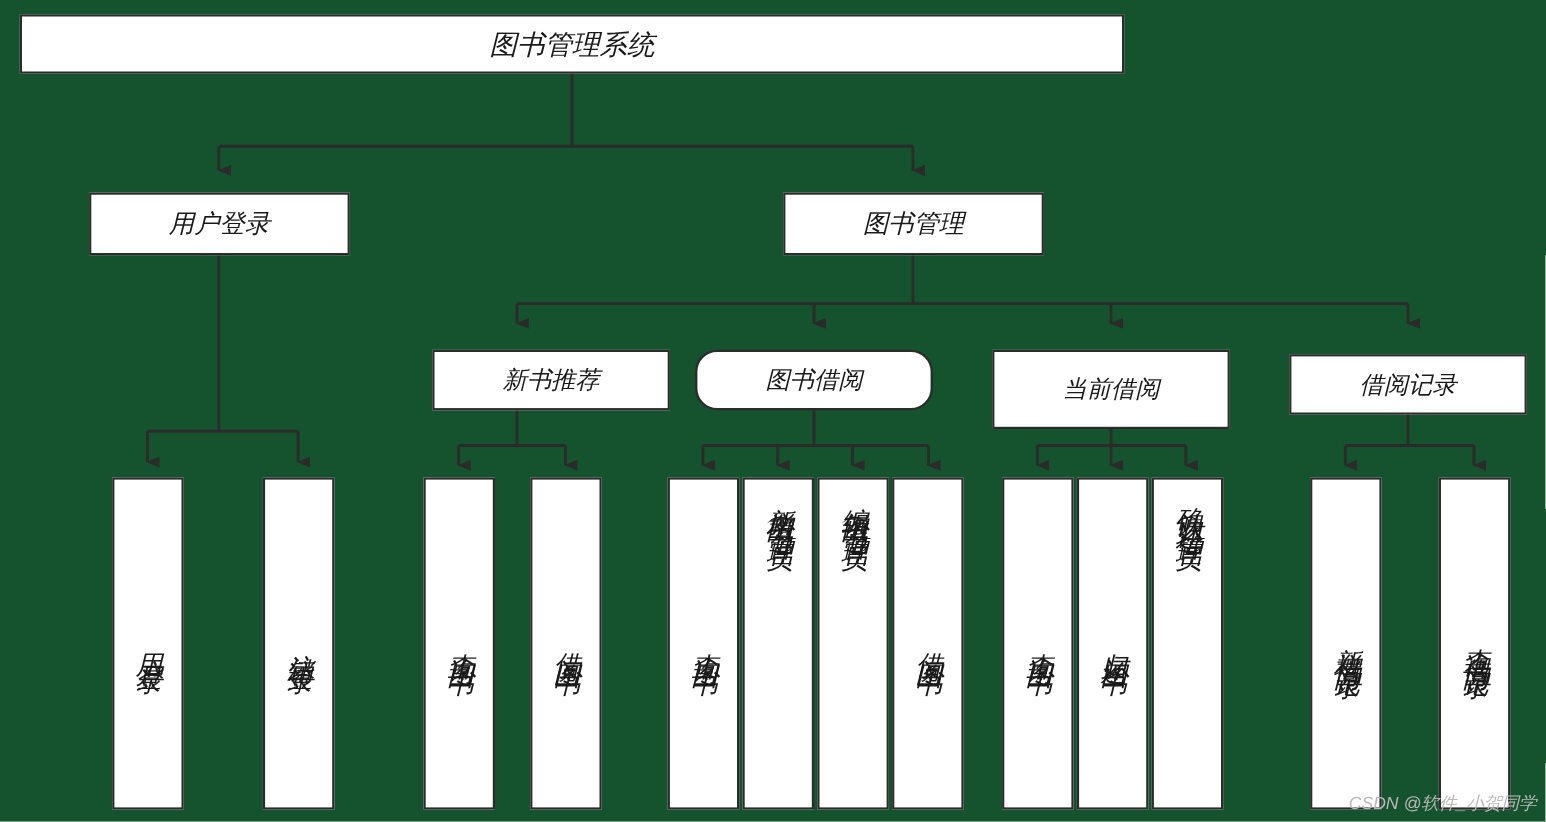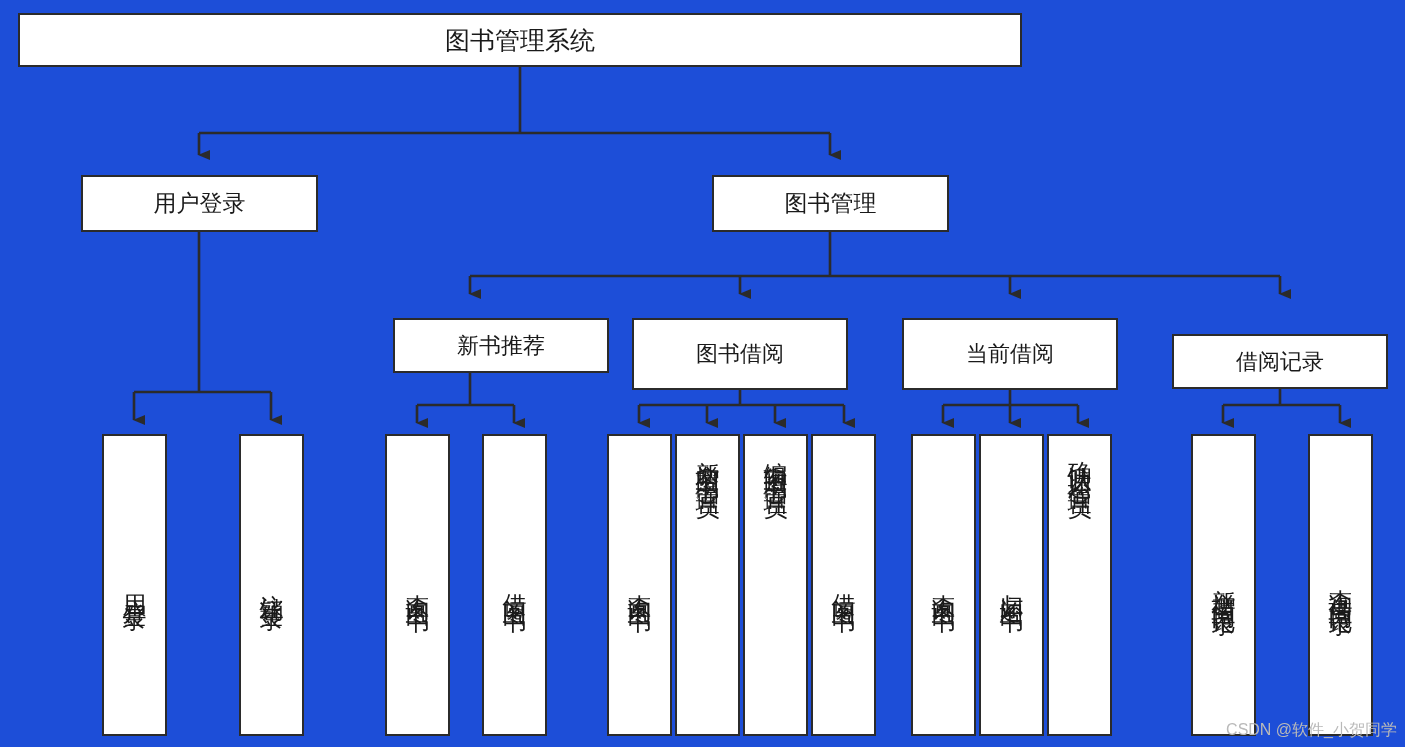--- a/index.html
+++ b/index.html
@@ -7,22 +7,23 @@
     padding: 0;
     background: #ffffff;
   }
   body {
     font-family: "Liberation Sans", "DejaVu Sans", sans-serif;
   }
   #canvas {
     position: relative;
     width: 1405px;
     height: 747px;
-    background: #1d4ed8;
+    background: #14532d;
     overflow: hidden;
+    font-style: italic;
   }
   svg.wires {
     position: absolute;
     left: 0;
     top: 0;
     width: 1405px;
     height: 747px;
     pointer-events: none;
   }
   .node {
@@ -128,27 +129,27 @@
   <div class="node level1" style="left:81px; top:175px; width:237px; height:57px;">
     <span>用户登录</span>
   </div>
   <div class="node level1" style="left:712px; top:175px; width:237px; height:57px;">
     <span>图书管理</span>
   </div>
 
   <div class="node level2" style="left:354px; top:318px; width:216px; height:55px;margin-left:39px;">
     <span>新书推荐</span>
   </div>
-  <div class="node level2" style="left:632px; top:318px; width:216px; height:72px;">
+  <div class="node level2" style="left:632px; top:318px; width:216px; height:55px;border-radius:20px;">
     <span>图书借阅</span>
   </div>
   <div class="node level2" style="left:902px; top:318px; width:216px; height:72px;">
     <span>当前借阅</span>
   </div>
-  <div class="node level2" style="left:1172px; top:334px; width:216px; height:55px;justify-content:center;">
+  <div class="node level2" style="left:1172px; top:322px; width:216px; height:55px;justify-content:center;">
     <span>借阅记录</span>
   </div>
 
   <div class="node leaf" style="left:102px; top:434px; width:65px; height:302px;">
     <span class="leaf-text">用户登录</span>
   </div>
   <div class="node leaf" style="left:239px; top:434px; width:65px; height:302px;">
     <span class="leaf-text">注销登录</span>
   </div>
 

